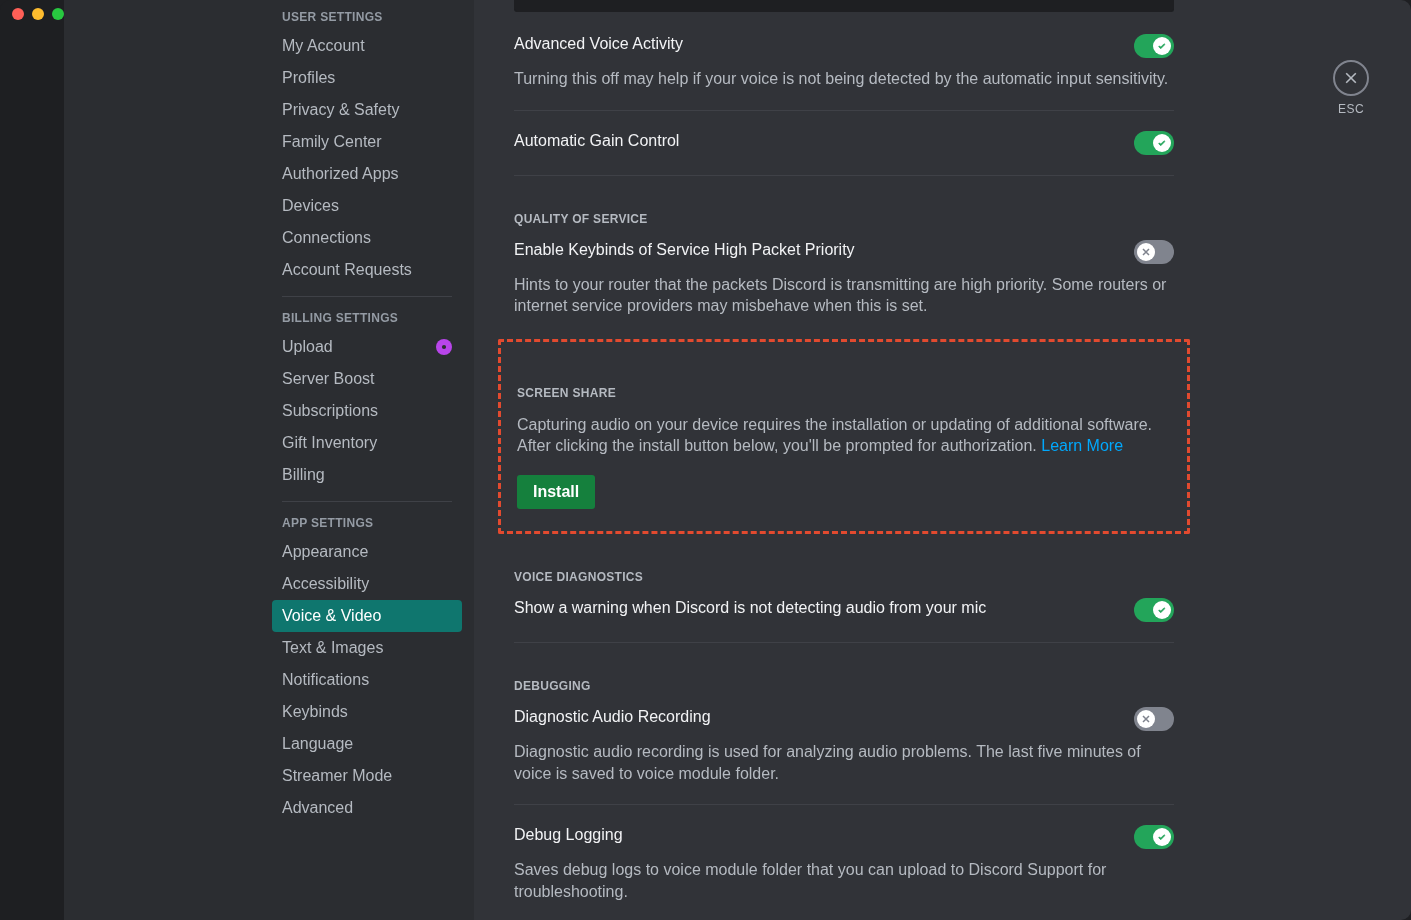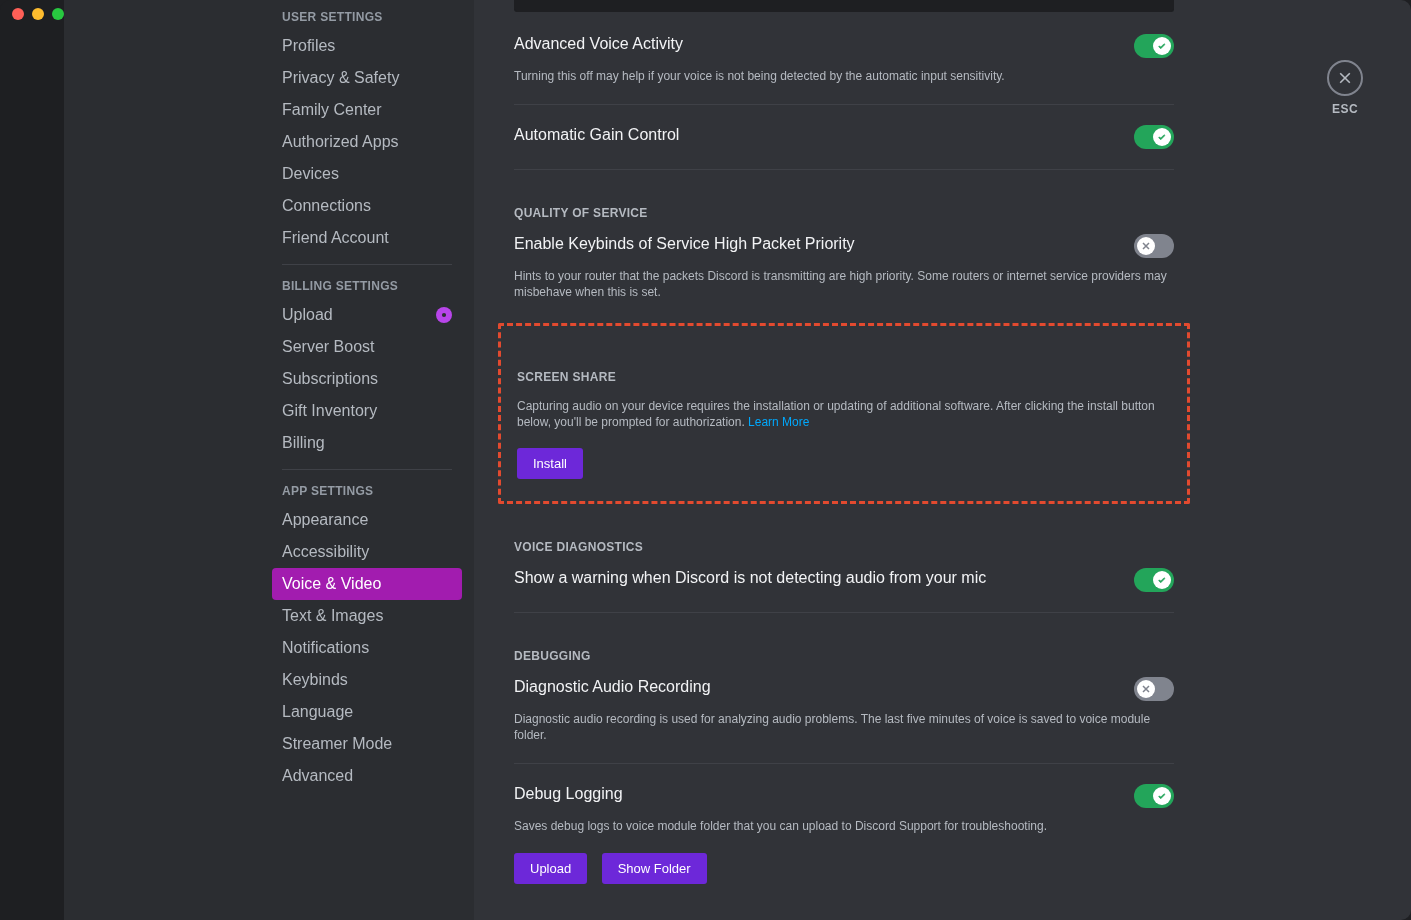--- a/index.html
+++ b/index.html
@@ -47,21 +47,21 @@
 .sidebar-item {
   padding: 7px 10px;
   font-size: 16px;
   color: #b5bac1;
   border-radius: 4px;
   cursor: pointer;
   display: flex;
   align-items: center;
   justify-content: space-between;
 }
-.sidebar-item.active { background: #a21caf; color: #ffffff; }
+.sidebar-item.active { background: #0f766e; color: #ffffff; }
 .sidebar-divider {
   height: 1px;
   background: #3f4147;
   margin: 10px 10px 14px 10px;
 }
 .nitro-badge {
   width: 16px; height: 16px; border-radius: 50%;
   background: #b845ea; display: inline-flex; align-items: center; justify-content: center;
 }
 .nitro-badge svg { width: 10px; height: 10px; fill: #2b2d31; }
@@ -84,21 +84,21 @@
   height: 12px;
   border: 1px solid #1e1f22;
   border-top: none;
   border-radius: 0 0 3px 3px;
   background: #1e1f22;
   margin-bottom: 22px;
 }
 
 .setting-row { display: flex; align-items: flex-start; justify-content: space-between; gap: 20px; }
 .setting-title { font-size: 16px; font-weight: 500; color: #f2f3f5; line-height: 1.3; }
-.setting-desc { font-size: 12px; color: #b5bac1; margin-top: 10px; line-height: 1.35; }
+.setting-desc { font-size: 16px; color: #b5bac1; margin-top: 10px; line-height: 1.35; }
 .setting-block { padding: 0 0; }
 .hr { height: 1px; background: #3f4147; margin: 20px 0; }
 
 .section-heading {
   font-size: 12px;
   font-weight: 700;
   color: #b5bac1;
   letter-spacing: 0.3px;
   text-transform: uppercase;
   margin: 36px 0 14px 0;
@@ -123,40 +123,39 @@
   border: 3px dashed #e24a2f;
   border-radius: 2px;
   padding: 36px 16px 22px 16px;
   margin: 22px -16px 0 -16px;
 }
 
 .link { color: #00a8fc; cursor: pointer; }
 .btn {
   display: inline-block;
   padding: 8px 16px;
-  background: #6d28d9;
+  background: #15803d;
   color: #fff;
-  font-size: 13px;
-  font-weight: 400;
+  font-size: 16px;
+  font-weight: 700;
   border-radius: 3px;
   cursor: pointer;
   border: none;
 }
 .btn + .btn { margin-left: 10px; }
 .button-row { margin-top: 18px; }
 
 .close-esc {
   position: absolute;
-  right: 48px;
+  right: 42px;
   top: 60px;
   display: flex;
   flex-direction: column;
   align-items: center;
   cursor: pointer;
-  font-weight: bold;
 }
 .close-circle {
   width: 36px; height: 36px; border-radius: 50%;
   border: 2px solid #80848e;
   display: flex; align-items: center; justify-content: center;
 }
 .close-circle svg { width: 16px; height: 16px; stroke: #b5bac1; stroke-width: 2; }
 .esc-label { font-size: 12px; color: #b5bac1; margin-top: 6px; letter-spacing: 0.5px; }
 
 ::-webkit-scrollbar { width: 0; }
@@ -167,39 +166,42 @@
 <div class="window">
   <div class="titlebar">
     <div class="traffic-light tl-red"></div>
     <div class="traffic-light tl-yellow"></div>
     <div class="traffic-light tl-green"></div>
   </div>
   <div class="body-area">
     <div class="sidebar" id="sidebar">
         <div class="sidebar-header">User Settings</div>
         <div class="sidebar-item">
+          <span>My Account</span>
+        </div>
+        <div class="sidebar-item">
           <span>Profiles</span>
         </div>
         <div class="sidebar-item">
           <span>Privacy &amp; Safety</span>
         </div>
         <div class="sidebar-item">
           <span>Family Center</span>
         </div>
         <div class="sidebar-item">
           <span>Authorized Apps</span>
         </div>
         <div class="sidebar-item">
           <span>Devices</span>
         </div>
         <div class="sidebar-item">
           <span>Connections</span>
         </div>
         <div class="sidebar-item">
-          <span>Friend Account</span>
+          <span>Account Requests</span>
         </div>
         <div class="sidebar-divider"></div>
         <div class="sidebar-header">Billing Settings</div>
         <div class="sidebar-item">
           <span>Upload</span>
           <span class="nitro-badge">
             <svg viewBox="0 0 24 24">
               <circle cx="12" cy="12" r="5"></circle>
             </svg>
           </span>

